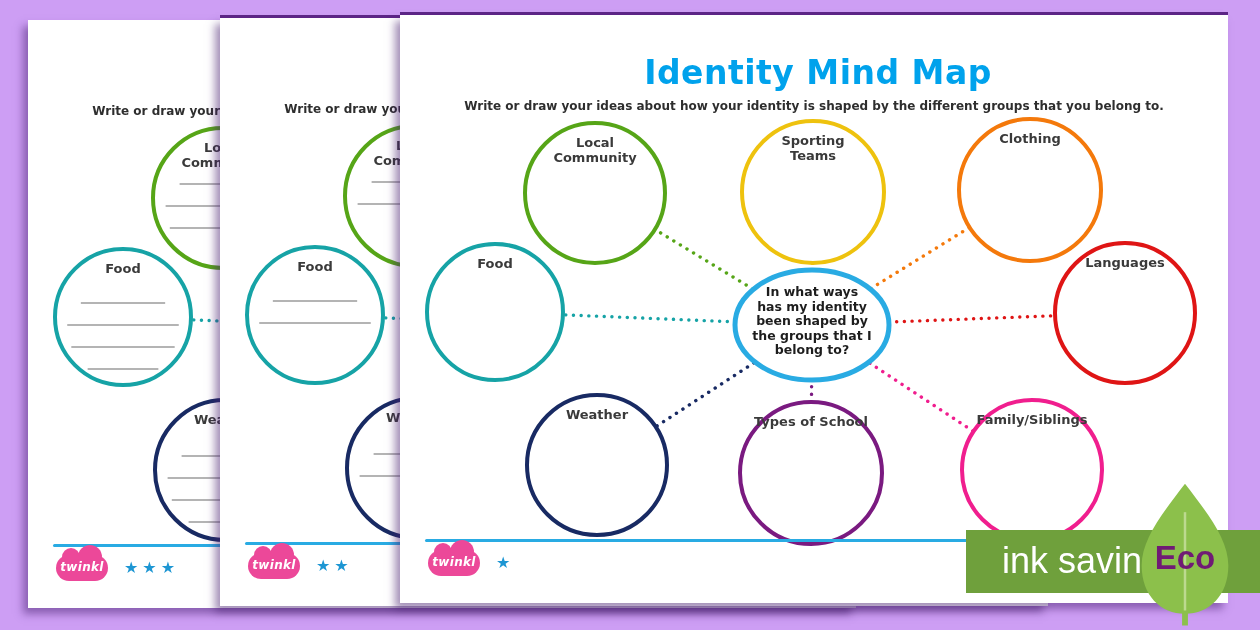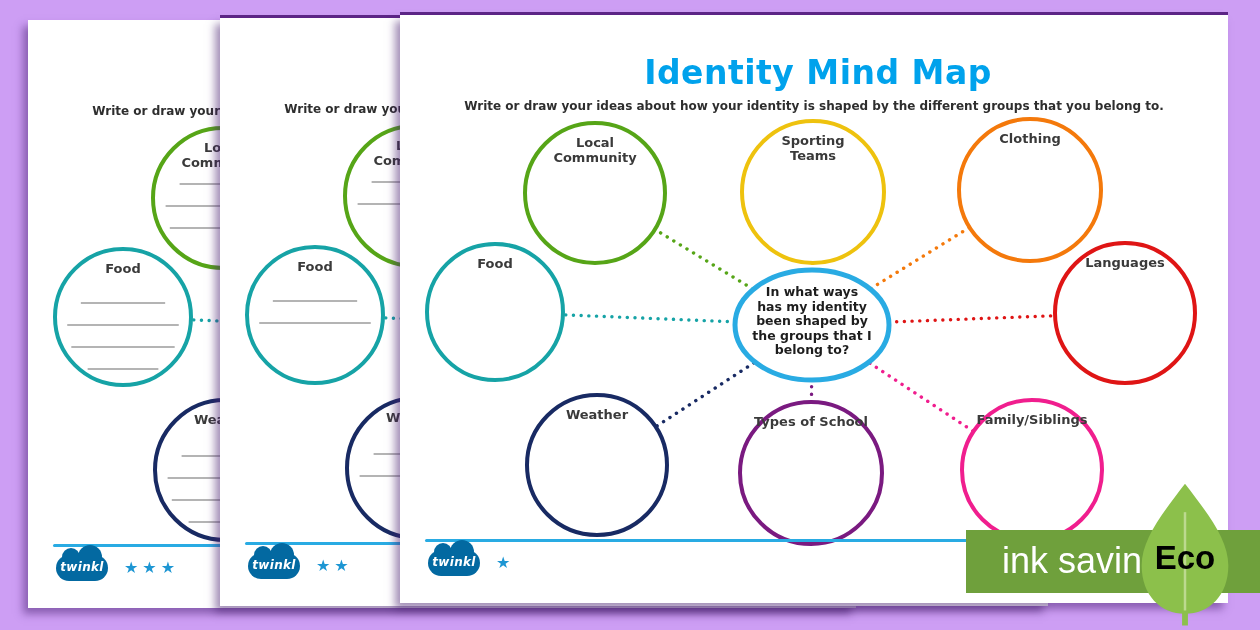--- a/index.html
+++ b/index.html
@@ -19,36 +19,36 @@
              font-family:"DejaVu Sans",sans-serif;font-weight:600;font-size:12px;color:#2e2e2e;}
 
   svg.sheet{position:absolute;left:0;top:0;width:828px;height:588px;}
 
   .bubble-label{font-family:"DejaVu Sans",sans-serif;font-weight:bold;font-size:13px;fill:#3a3a3a;}
   .center-label{font-family:"DejaVu Sans",sans-serif;font-weight:bold;font-size:12.5px;fill:#1d1d1d;}
 
   
   .footer-rule{position:absolute;top:524px;left:25px;right:25px;height:3px;border-radius:2px;}
   .brand-row{position:absolute;top:535px;left:28px;display:flex;align-items:center;}
-  .twinkl-logo{position:relative;width:52px;height:26px;border-radius:13px;background:#0369a1;}
+  .twinkl-logo{position:relative;width:52px;height:26px;border-radius:13px;background:#ec4899;}
   .twinkl-logo::before{content:"";position:absolute;left:6px;top:-7px;width:18px;height:18px;border-radius:50%;background:inherit;}
   .twinkl-logo::after{content:"";position:absolute;left:22px;top:-10px;width:24px;height:24px;border-radius:50%;background:inherit;}
   .logo-text{position:absolute;left:0;right:0;top:5px;text-align:center;z-index:1;
              color:#fff;font-family:"DejaVu Sans",sans-serif;font-weight:bold;font-style:italic;
              font-size:12px;letter-spacing:0.3px;}
   .stars{margin-left:16px;font-size:16px;letter-spacing:4px;line-height:26px;}
 
   
   .badge{position:absolute;left:966px;top:530px;width:294px;height:63px;}
   .band{position:absolute;inset:0;}
   .band-label{position:absolute;left:36px;top:0;line-height:62px;color:#ffffff;
               font-family:"Liberation Sans",sans-serif;font-weight:400;font-size:36px;}
   .leaf-svg{position:absolute;left:169px;top:-53px;width:100px;height:152px;overflow:visible;}
   .leaf-vein{stroke:#bcd98f;stroke-width:3;}
-  .eco-label{position:absolute;left:168px;top:9px;width:102px;text-align:center;color:#000000;
+  .eco-label{position:absolute;left:168px;top:9px;width:102px;text-align:center;color:#701a75;
              font-family:"Liberation Sans",sans-serif;font-weight:bold;font-size:33px;}
 </style>
 </head>
 <body>
 
 <div class="canvas" style="background: rgb(205, 158, 244);">
 
   <div class="page page--back">
     <div class="sheet-title" style="color: rgb(0, 162, 236);">Identity Mind Map</div>
     <div class="sheet-sub">Write or draw your ideas about how your identity is shaped by the different groups that you belong to.</div>

